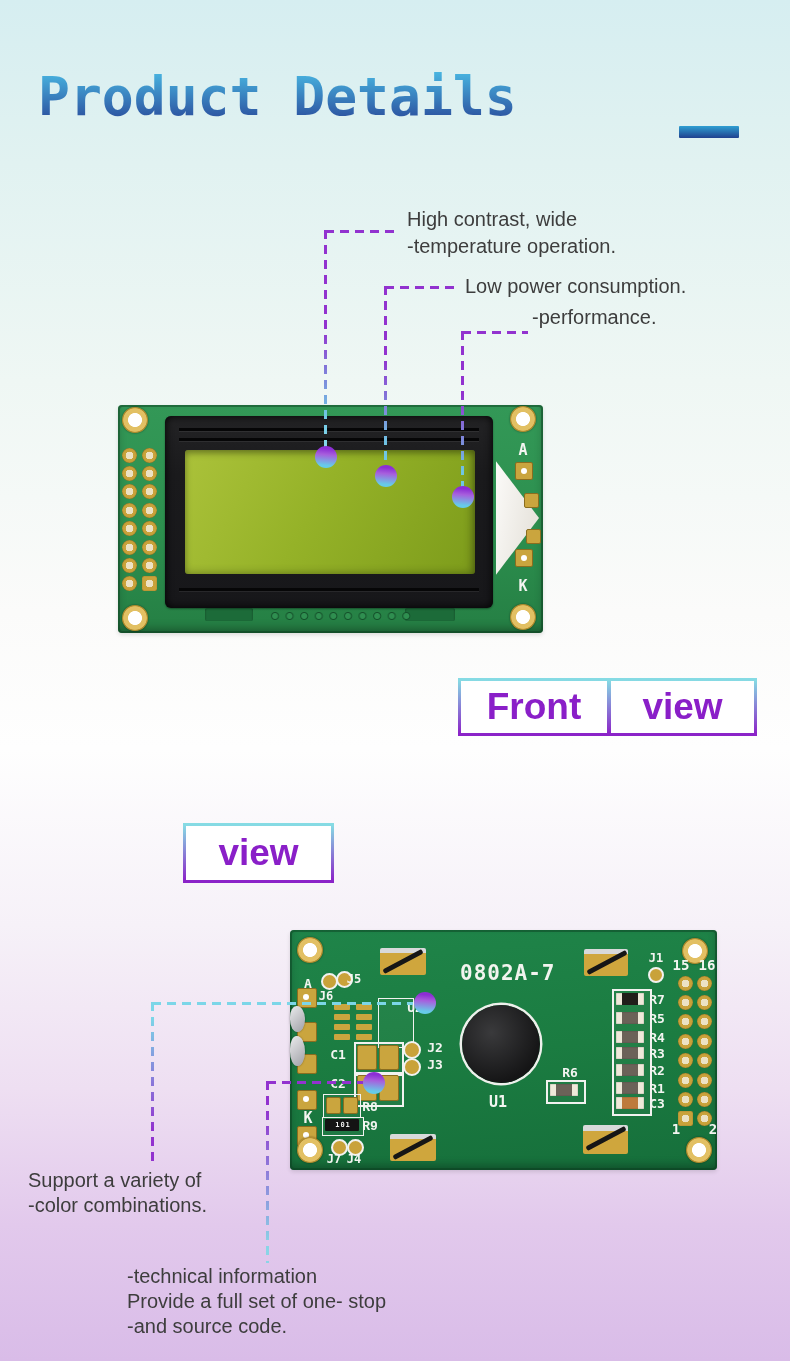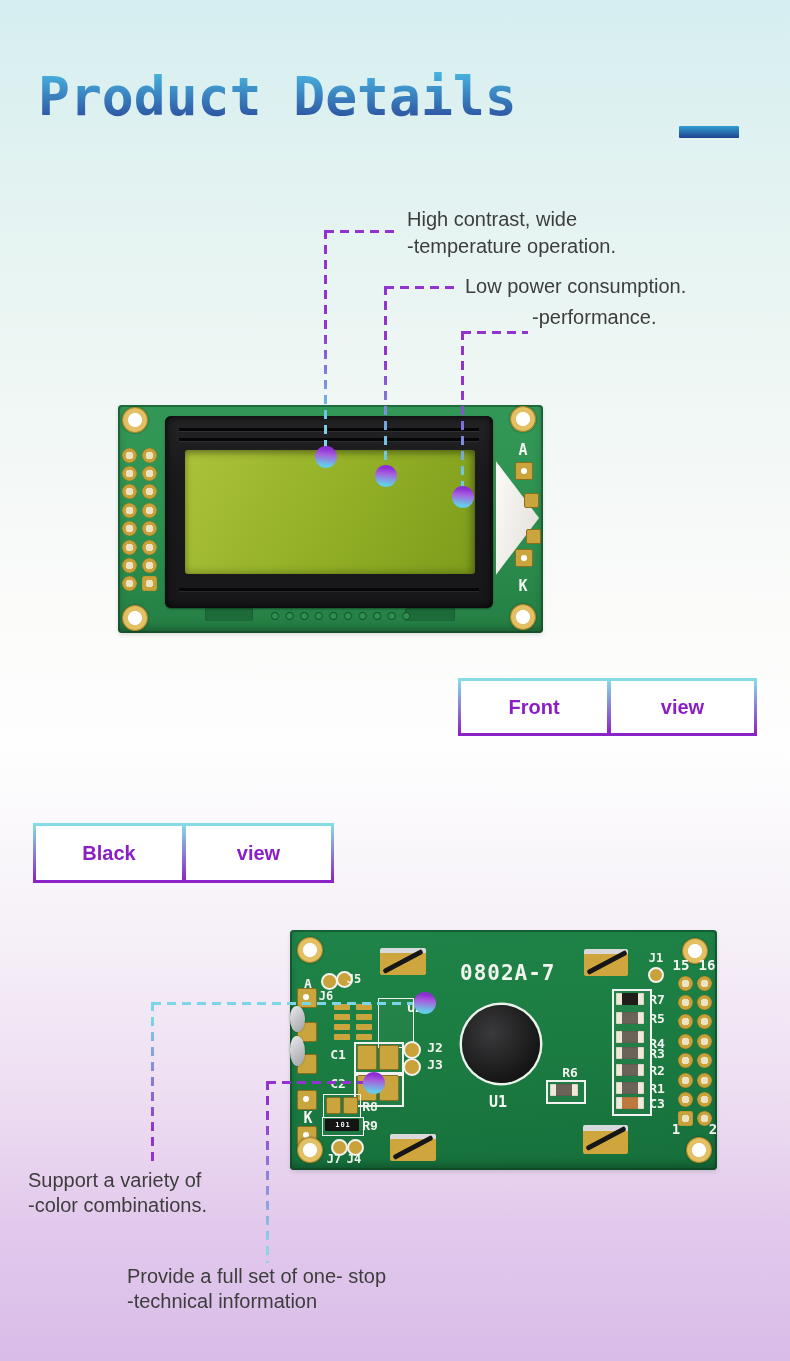--- a/index.html
+++ b/index.html
@@ -38,21 +38,21 @@
   #bl1v{left:151px;top:1002px;height:160px;background:linear-gradient(180deg,#7cd6e8 10%,#9232cf 80%);}
   #bl2h{left:267px;top:1081px;width:96px;background:#9232cf;}
   #bl2v{left:266px;top:1081px;height:182px;background:linear-gradient(180deg,#9232cf 15%,#8ad4e6 90%);}
   .dot{position:absolute;z-index:7;width:22px;height:22px;border-radius:50%;
     background:linear-gradient(185deg,#8c2ed4 15%,#a75fdd 40%,#66cbe8 85%);}
   #dot1{left:315px;top:446px;} #dot2{left:375px;top:465px;} #dot3{left:452px;top:486px;}
   #dotA{left:414px;top:992px;} #dotB{left:363px;top:1072px;}
   
   .vbox{position:absolute;z-index:5;background:#fff;display:flex;align-items:center;justify-content:center;
     border:3px solid;border-image:linear-gradient(180deg,#86dce4,#8b22c8) 1;
-    color:#8a1fc8;font-weight:bold;font-size:20px;}
+    color:#8a1fc8;font-weight:bold;font-size:37px;}
   #fv-a{left:458px;top:678px;width:146px;height:52px;}
   #fv-b{left:608px;top:678px;width:143px;height:52px;}
   #bv-a{left:33px;top:823px;width:146px;height:54px;}
   #bv-b{left:183px;top:823px;width:145px;height:54px;}
   
   .module{position:absolute;z-index:2;border-radius:4px;
     box-shadow:inset 0 0 0 2px rgba(10,60,30,.45), inset 0 -5px 8px rgba(0,0,0,.28), 0 2px 4px rgba(0,0,0,.12);}
   #front-module{left:118px;top:405px;width:425px;height:228px;
     background:linear-gradient(180deg,#339857 0%,#2c8f4e 55%,#257f44 100%);}
   #back-module{left:290px;top:930px;width:427px;height:240px;
@@ -166,21 +166,20 @@
       <div class="hole" style="left: 23.5px; top: 152.9px; width: 15px; height: 15px;"></div>
       <div class="hole sqpad" style="left: 23.5px; top: 171.3px; width: 15px; height: 15px;"></div>
       <div class="mount" style="left: 4px; top: 2px;"></div>
       <div class="mount" style="left: 392px; top: 1px;"></div>
       <div class="mount" style="left: 4px; top: 200px;"></div>
       <div class="mount" style="left: 392px; top: 199px;"></div>
     </div>
 
   <div class="vbox" id="fv-a">Front</div>
   <div class="vbox" id="fv-b">view</div>
-  <div class="vbox" id="bv-a">Black</div>
   <div class="vbox" id="bv-b">view</div>
 
   <div class="module" id="back-module">
     <div class="partnum">0802A-7</div>
     <div class="u1blob"></div>
 
     <div class="rframe" style="left:322px;top:59px;width:36px;height:123px;"></div>
     <div class="rbody dark" style="left:326px;top:63px;"></div>
     <div class="rbody" style="left:326px;top:82px;"></div>
     <div class="rbody" style="left:326px;top:101px;"></div>
@@ -258,21 +257,21 @@
       <span class="lbl" style="left: 80px; top: 176px;">R8</span>
       <span class="lbl" style="left: 80px; top: 196px; font-family: Liberation Mono, monospace;">R9</span>
       <span class="lbl tiny" style="left: 53px; top: 195px; font-size: 7px;">101</span>
       <span class="lbl" style="left: 18px; top: 188px; font-size: 15px;">K</span>
       <span class="lbl" style="left: 44px; top: 229px; font-size: 12px;">J7</span>
       <span class="lbl" style="left: 64px; top: 229px; font-size: 12px;">J4</span>
       <span class="lbl" style="left: 208px; top: 172px; font-size: 15px;">U1</span>
       <span class="lbl" style="left: 280px; top: 142px;">R6</span>
       <span class="lbl" style="left: 367px; top: 69px;">R7</span>
       <span class="lbl" style="left: 367px; top: 88px;">R5</span>
-      <span class="lbl" style="left: 367px; top: 107px; margin-top: 6px;">R4</span>
+      <span class="lbl" style="left: 367px; top: 107px;">R4</span>
       <span class="lbl" style="left: 367px; top: 123px;">R3</span>
       <span class="lbl" style="left: 367px; top: 140px;">R2</span>
       <span class="lbl" style="left: 367px; top: 158px;">R1</span>
       <span class="lbl" style="left: 367px; top: 173px; text-align: center;">C3</span>
       <span class="lbl" style="left: 366px; top: 28px; font-size: 12px;">J1</span>
       <span class="lbl" style="left: 391px; top: 35px; font-size: 14px;">15</span>
       <span class="lbl" style="left: 417px; top: 35px; font-size: 14px;">16</span>
       <span class="lbl" style="left: 386px; top: 199px; font-size: 14px;">1</span>
       <span class="lbl" style="left: 423px; top: 199px; font-size: 14px;">2</span>
       <div class="hole" style="left: 387.5px; top: 45.5px; width: 15px; height: 15px;"></div>
@@ -302,17 +301,18 @@
   <div class="dh" id="bl2h"></div>
   <div class="dv" id="bl2v"></div>
   <div class="dot" id="dotA"></div>
   <div class="dot" id="dotB"></div>
 
   <div class="ann" id="ann-b1">
     <div>Support a variety of</div>
     <div>-color combinations.</div>
   </div>
   <div class="ann" id="ann-b2">
+    <div>-technical information</div>
     <div>Provide a full set of one- stop</div>
-    <div>-technical information</div>
+    <div>-and source code.</div>
   </div>
 
 </div>
 
 </body></html>

